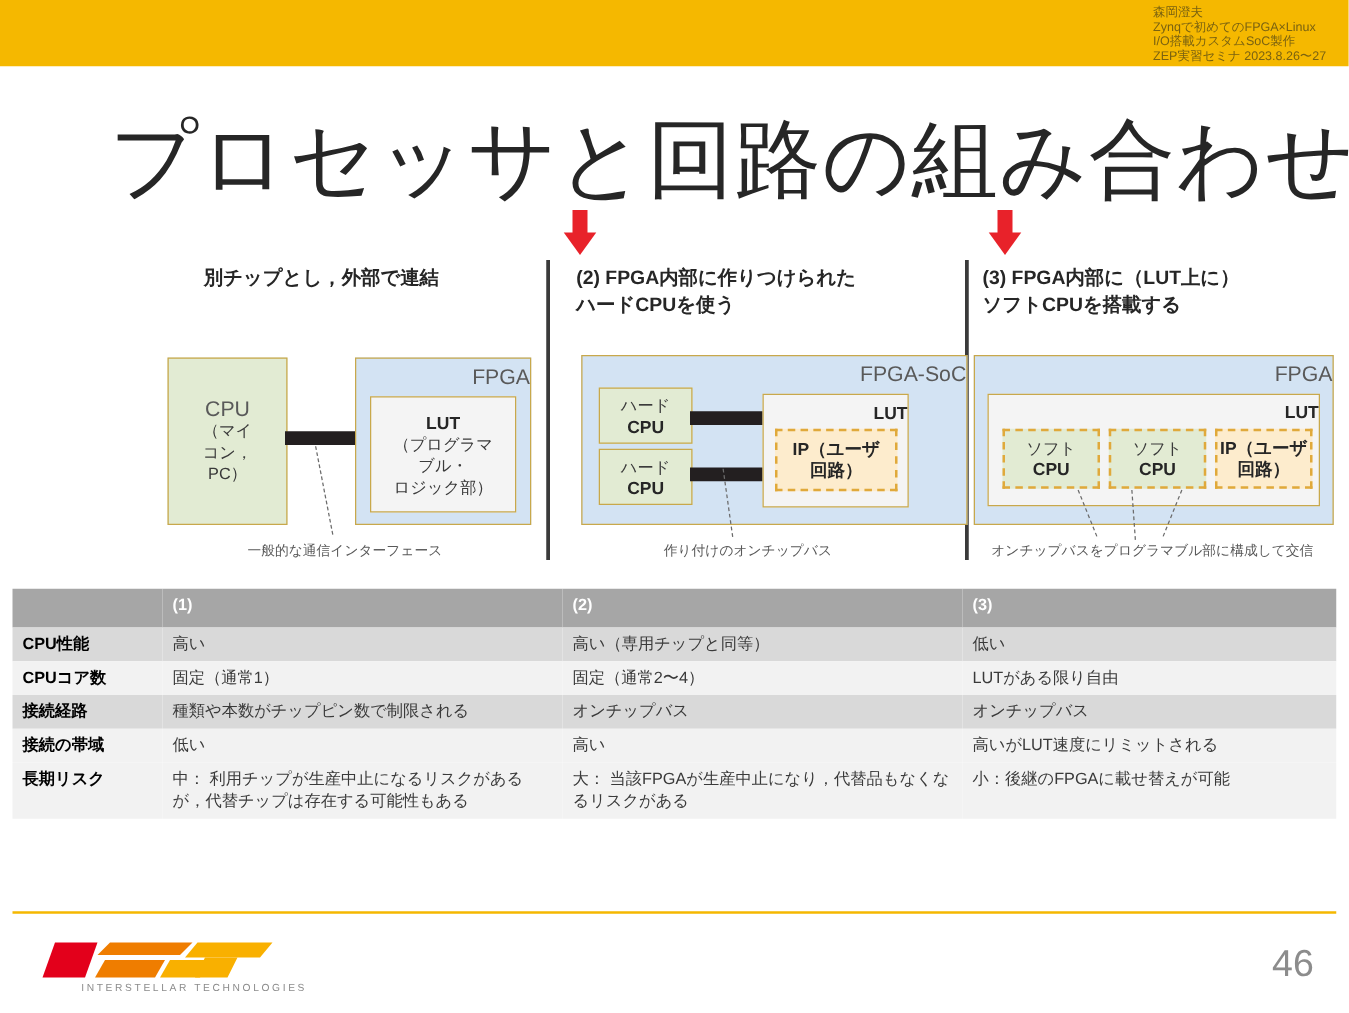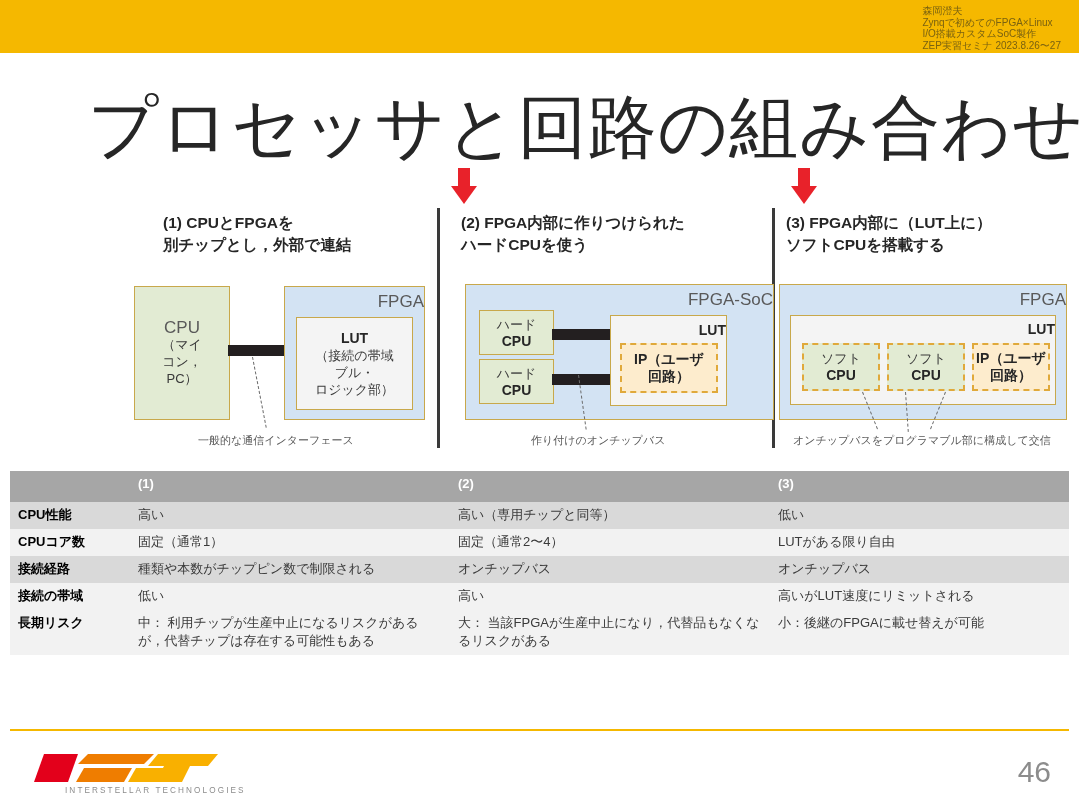--- a/index.html
+++ b/index.html
@@ -125,21 +125,20 @@
 <div class="arrow" style="left:451px;top:168px;">
   <div class="shaft"></div>
     <div class="head"></div>
 </div>
 <div class="arrow" style="left:791px;top:168px;">
   <div class="shaft"></div>
     <div class="head"></div>
 </div>
 
 <div class="colhead" style="left:163px;top:212px;width:270px;">
-  <div>(1) CPUとFPGAを</div>
   <div>別チップとし，外部で連結</div>
 </div>
 <div class="colhead" style="left:449px;top:212px;width:320px;margin-left:12px;">
   <div>(2) FPGA内部に作りつけられた</div>
   <div>ハードCPUを使う</div>
 </div>
 <div class="colhead" style="left:786px;top:212px;width:300px;">
   <div>(3) FPGA内部に（LUT上に）</div>
   <div>ソフトCPUを搭載する</div>
 </div>
@@ -154,21 +153,21 @@
     <div>コン，</div>
     <div>PC）</div>
   </div>
 </div>
 <div class="bar" style="left:228px;top:345px;width:58px;"></div>
 <div class="box b-blue" style="left:284px;top:286px;width:141px;height:134px;">
   <div class="lbl lbl-big" style="top:5px;">FPGA</div>
   <div class="box b-white" style="left:11px;top:30px;width:117px;height:93px;">
     <div class="center-txt">
       <div class="lbl-bold" style="position:static;">LUT</div>
-      <div>（接続の帯域</div>
+      <div>（プログラマ</div>
       <div>ブル・</div>
       <div>ロジック部）</div>
     </div>
   </div>
 </div>
 <div class="leader" style="left:252px;top:357px;height:72px;transform:rotate(-11deg);transform-origin:top center;"></div>
 <div class="caption" style="left:198px;top:433px;">一般的な通信インターフェース</div>
 
 <div class="box b-blue" style="left:465px;top:284px;width:309px;height:136px;">
   <div class="lbl lbl-big" style="top:5px;">FPGA-SoC</div>

